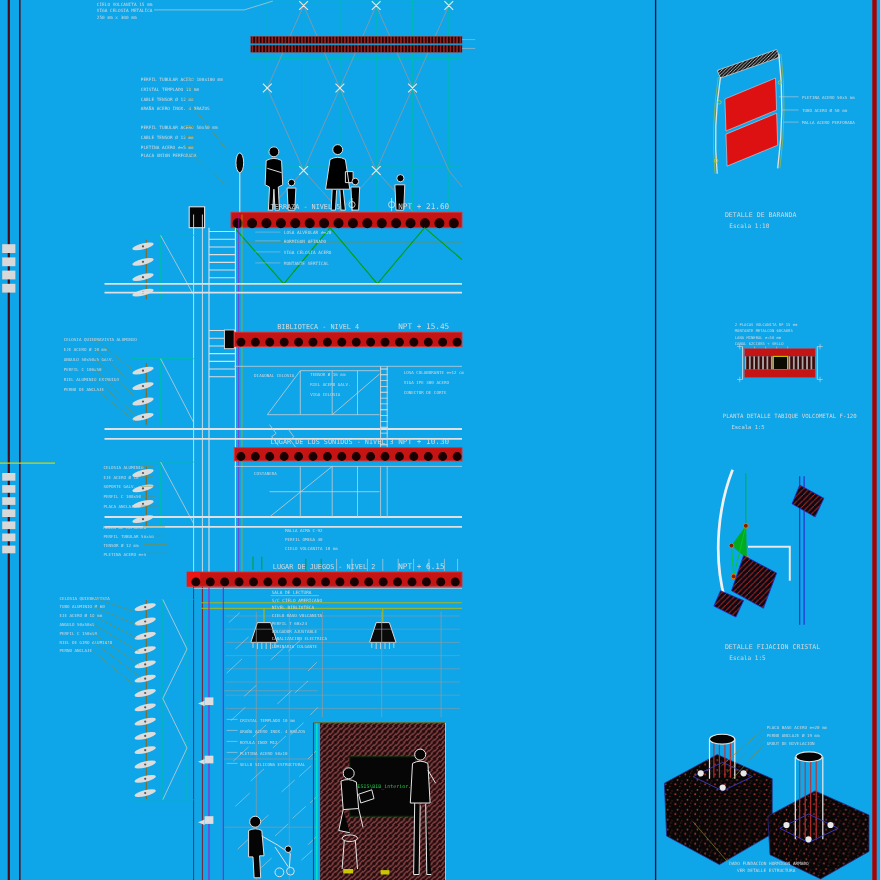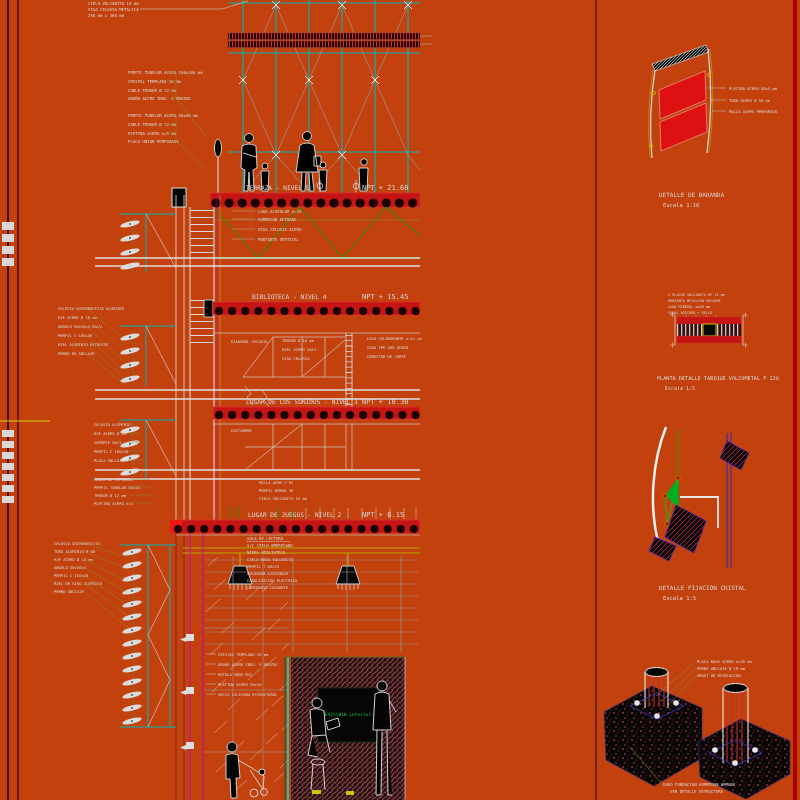--- a/index.html
+++ b/index.html
@@ -1,16 +1,16 @@
 <!DOCTYPE html>
 <html><head>
 <meta charset="utf-8">
 <style>
   html,body{margin:0;padding:0;background:#000;}
-  .stage{position:relative;width:800px;height:800px;background:#c2410c;overflow:hidden;}
+  .stage{position:relative;width:800px;height:800px;background:#0ea5e9;overflow:hidden;}
   .tx{font-family:"DejaVu Sans Mono","Liberation Mono",monospace;fill:#d8d8d8;}
   .tg{font-family:"DejaVu Sans Mono","Liberation Mono",monospace;fill:#22cc44;}
 </style>
 </head>
 <body>
 
 <div class="stage">
 <svg width="800" height="800" viewBox="0 0 800 800">
 <defs>
   <pattern id="rhatch" width="3" height="15" patternUnits="userSpaceOnUse">

